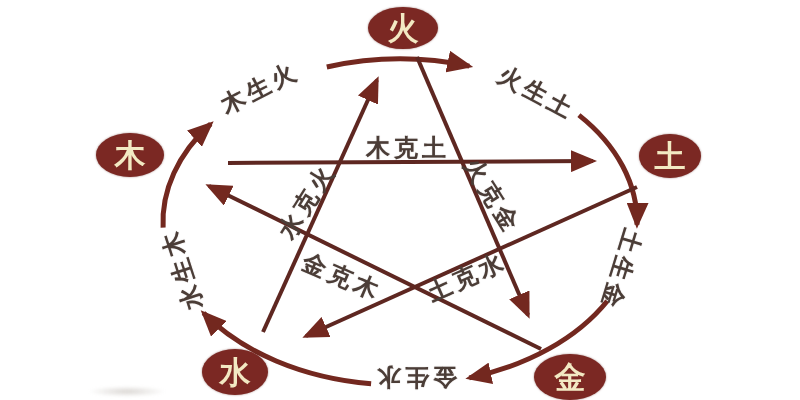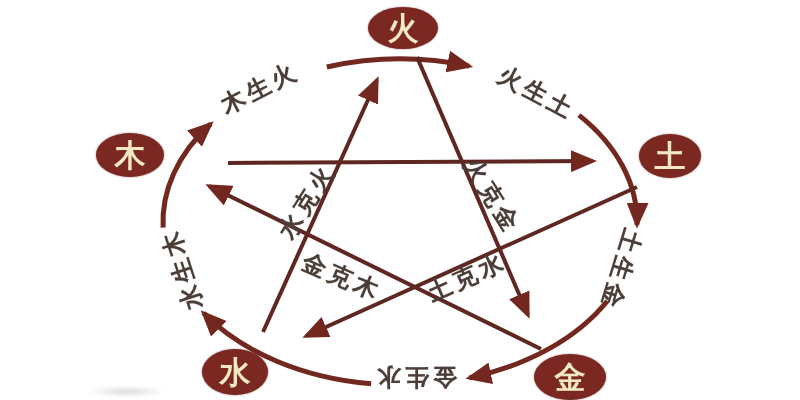--- a/index.html
+++ b/index.html
@@ -60,19 +60,20 @@
   <div class="node" style="left:670px;top:156px;width:62px;height:44px;">土</div>
   <div class="node" style="left:235px;top:372px;width:66px;height:46px;">水</div>
   <div class="node" style="left:570px;top:377px;width:72px;height:46px;">金</div>
 
   <span class="lbl" style="left:260px;top:88px;transform:translate(-50%,-50%) rotate(-27deg);">木生火</span>
   <span class="lbl" style="left:537px;top:93px;transform:translate(-50%,-50%) rotate(28deg);">火生土</span>
   <span class="lbl" style="left:621px;top:270px;transform:translate(-50%,-50%) rotate(107deg);">土生金</span>
   <span class="lbl" style="left:415px;top:377px;transform:translate(-50%,-50%) rotate(180deg);">金生水</span>
   <span class="lbl" style="left:182px;top:269px;transform:translate(-50%,-50%) rotate(-108deg);">水生木</span>
 
+  <span class="lbl" style="left:408px;top:148px;transform:translate(-50%,-50%);">木克土</span>
   <span class="lbl" style="left:307px;top:201px;transform:translate(-50%,-50%) rotate(-58deg);">水克火</span>
   <span class="lbl" style="left:492px;top:196px;transform:translate(-50%,-50%) rotate(58deg);">火克金</span>
   <span class="lbl" style="left:342px;top:277px;transform:translate(-50%,-50%) rotate(23deg);">金克木</span>
   <span class="lbl" style="left:467px;top:277px;transform:translate(-50%,-50%) rotate(-24deg);">土克水</span>
 
   <div class="smudge"></div>
 </div>
 
 </body></html>

